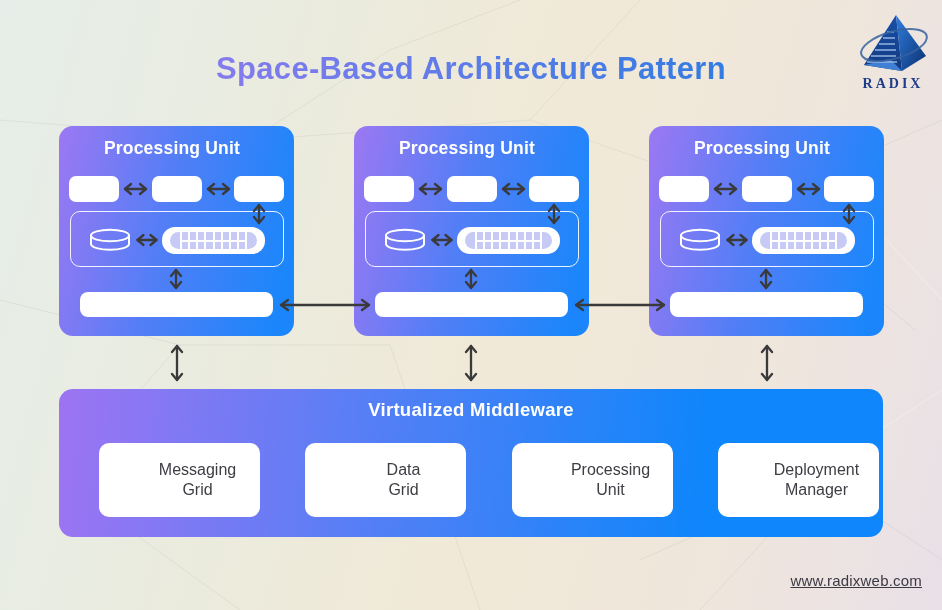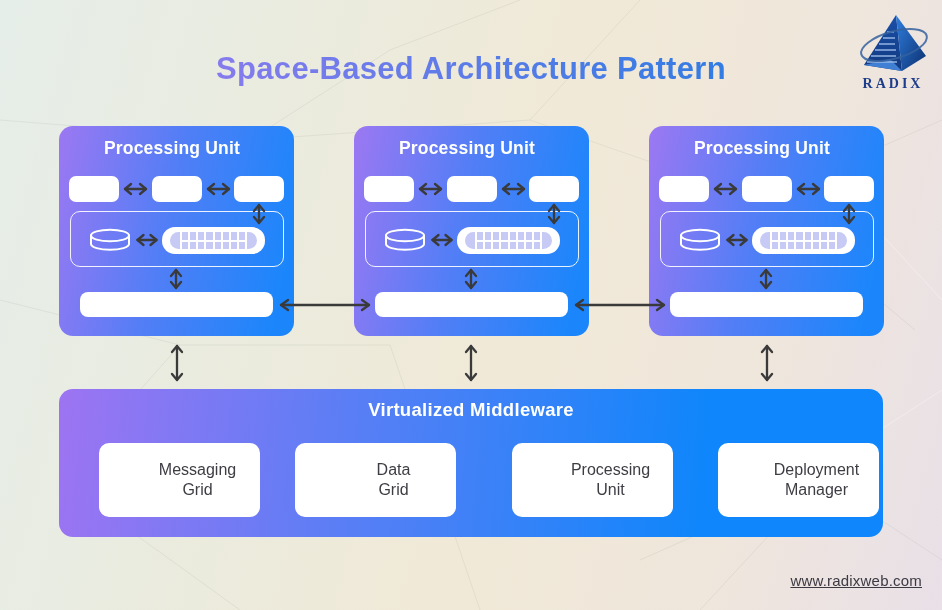--- a/index.html
+++ b/index.html
@@ -71,21 +71,21 @@
   }
   .mw-title{
     position:absolute;left:0;right:0;top:8px;height:26px;line-height:26px;text-align:center;
     color:#ffffff;font-size:18.5px;font-weight:600;letter-spacing:0.3px;
   }
   .card{
     position:absolute;top:54px;width:125px;height:74px;background:#ffffff;border-radius:10px;
     display:flex;align-items:center;justify-content:center;text-align:center;
     font-size:16px;color:#3d3d44;line-height:1.25;white-space:pre-line;padding-left:36px;
   }
-  .card.p1{left:40px}.card.p2{left:236px}.card.p3{left:453px}.card.p4{left:659px}
+  .card.p1{left:40px}.card.p2{left:246px}.card.p3{left:453px}.card.p4{left:659px}
 
   .footer{
     position:absolute;right:20px;top:572px;font-size:15px;color:#3b3a42;letter-spacing:0.2px;text-decoration:underline;
   }
 </style>
 </head>
 <body>
 
 <div class="canvas">
 

